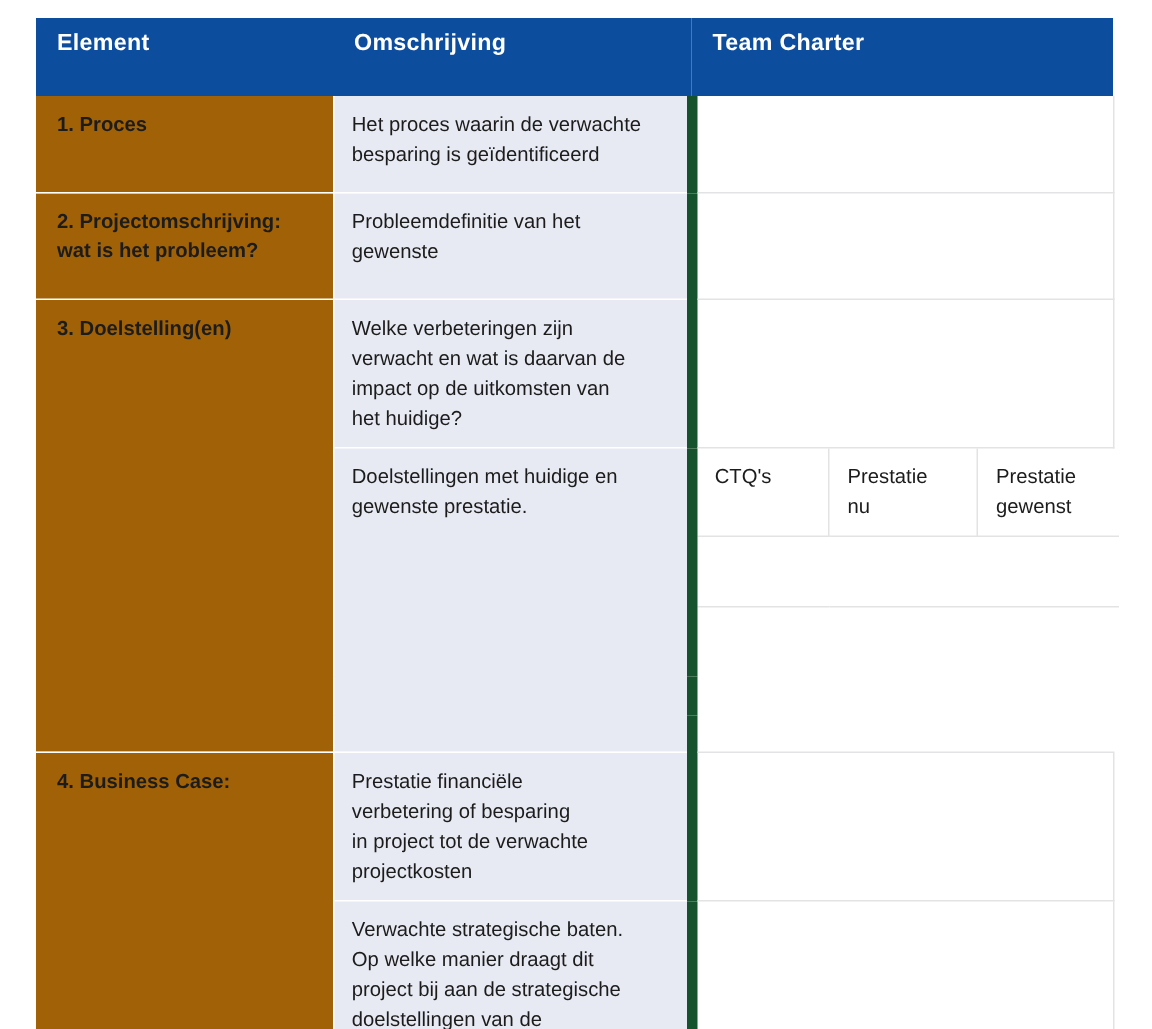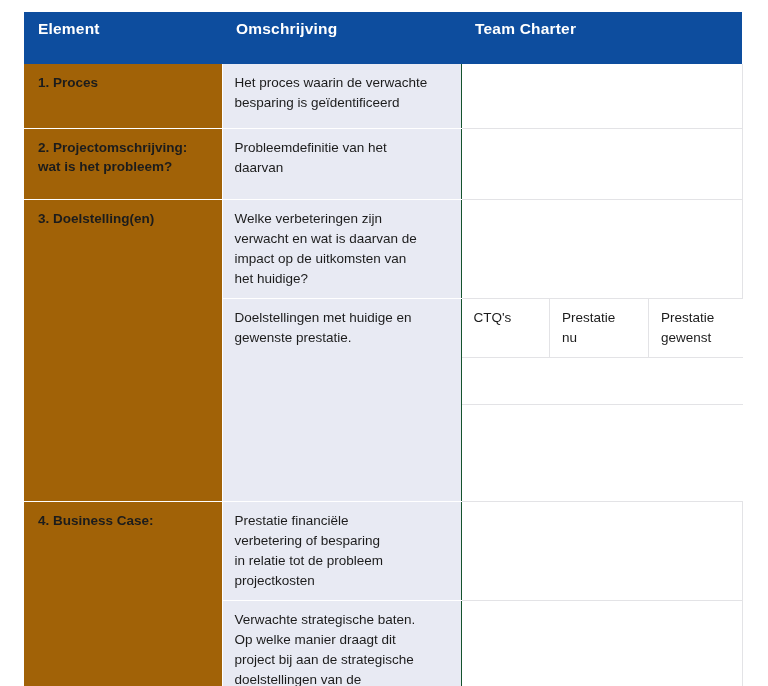--- a/index.html
+++ b/index.html
@@ -58,21 +58,21 @@
   }
 
   
   .desc {
     background: #e8eaf3;
     color: #1c1c1c;
     font-size: 13.5px;
     line-height: 1.48;
     padding: 9px 12px 9px 12px !important;
     border-bottom: 1px solid #ffffff;
-    border-right: 1px solid #14532d;
+    border-right: 7px solid #14532d;
   }
 
   
   .tc {
     background: #ffffff;
     border-bottom: 1px solid #e3e3e6;
     border-right: 1px solid #e3e3e6;
     margin-left: 40px;
   }
   .tc.nopad { padding: 0 !important; }
@@ -131,21 +131,21 @@
         <td class="tc"></td>
       </tr>
 
       <tr>
         <td class="el" style="height:50px">
           <span class="line2">2. Projectomschrijving:</span>
           <span class="line2">wat is het probleem?</span>
         </td>
         <td class="desc">
           <span class="line2">Probleemdefinitie van het</span>
-          <span class="line2">daarvan</span>
+          <span class="line2">gewenste</span>
         </td>
         <td class="tc"></td>
       </tr>
 
       <tr>
         <td class="el" rowspan="4" style="height:104px">
           <span class="line2">3. Doelstelling(en)</span>
         </td>
         <td class="desc">
           <span class="line2">Welke verbeteringen zijn</span>
@@ -201,21 +201,21 @@
         <td class="tc" style="height:24px;border-right:none"></td>
       </tr>
 
       <tr>
         <td class="el" rowspan="2" style="height:96px">
           <span class="line2">4. Business Case:</span>
         </td>
         <td class="desc">
           <span class="line2">Prestatie financiële</span>
           <span class="line2">verbetering of besparing</span>
-          <span class="line2">in relatie tot de probleem</span>
+          <span class="line2">in project tot de verwachte</span>
           <span class="line2">projectkosten</span>
         </td>
         <td class="tc"></td>
       </tr>
 
       <tr>
         <td class="desc">
           <span class="line2">Verwachte strategische baten.</span>
           <span class="line2">Op welke manier draagt dit</span>
           <span class="line2">project bij aan de strategische</span>

